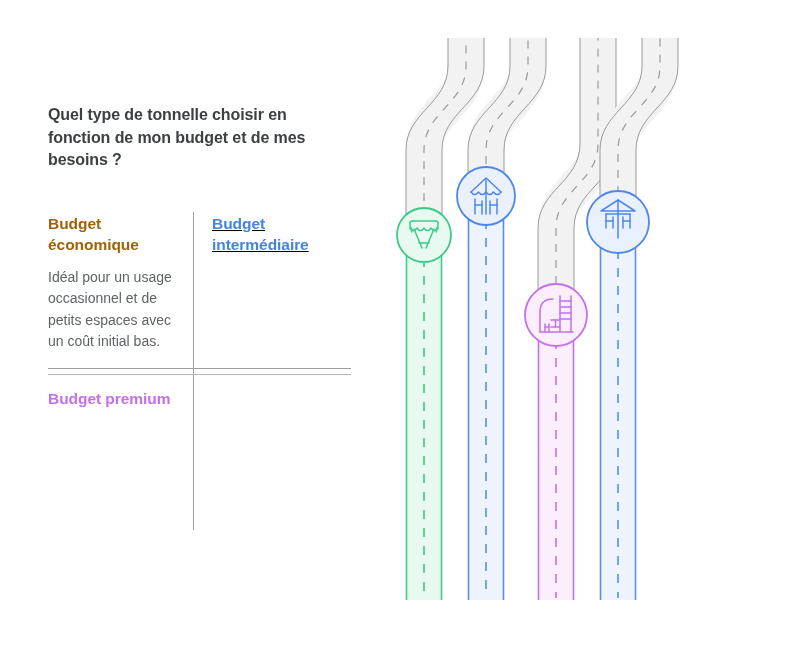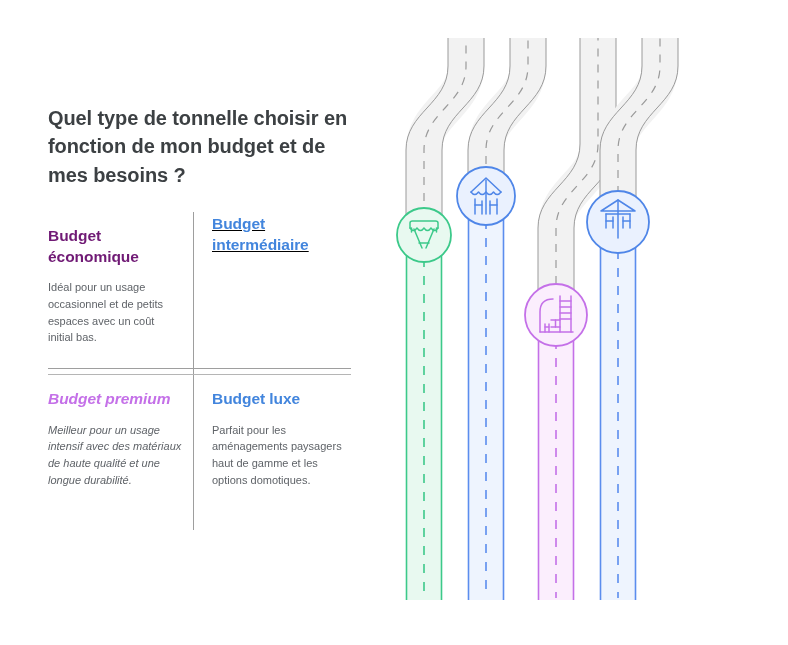--- a/index.html
+++ b/index.html
@@ -10,52 +10,52 @@
     overflow:hidden;
     position:relative;
   }
   #stage{position:relative;width:788px;height:645px;}
 
   
   #text-panel{position:absolute;left:0;top:0;width:380px;height:645px;}
 
   #page-title{
     position:absolute;left:48px;top:104px;width:300px;
-    font-size:20px;font-weight:700;line-height:1.42;
+    font-size:16px;font-weight:700;line-height:1.42;
     color:#3c4043;letter-spacing:-0.1px;
   }
 
   
   .rule-v{
     position:absolute;left:193px;top:212px;width:1px;height:318px;
     background:#9e9e9e;
   }
   .rule-h{
     position:absolute;left:48px;width:303px;height:1px;background:#9e9e9e;
   }
   .rule-h.top{top:368px;}
   .rule-h.bottom{top:374px;background:#b5b5b5;}
 
   .card{position:absolute;width:134px;}
   .card.c1{left:48px;top:214px;}
   .card.c2{left:212px;top:214px;width:140px;text-decoration:underline;}
-  .card.c3{left:48px;top:389px;font-style:italic;}
+  .card.c3{left:48px;top:389px;}
   .card.c4{left:212px;top:389px;width:140px;}
 
   .card-title{
     font-size:15.5px;font-weight:700;line-height:1.33;
     margin:0 0 12px 0;letter-spacing:-0.05px;
   }
-  .card.c1 .card-title{color:#701a75;margin-top:12px;}
+  .card.c1 .card-title{color:#a16207;}
   .card.c2 .card-title{color:#4285dd;}
   .card.c3 .card-title{color:#c470e8;}
   .card.c4 .card-title{color:#4285dd;}
 
   .card-body{
-    font-size:11px;line-height:1.52;color:#5f6368;margin:0;
+    font-size:14px;line-height:1.52;color:#5f6368;margin:0;
   }
 
   
   #illustration{position:absolute;left:370px;top:0;width:418px;height:645px;}
   #illustration svg{display:block;}
 </style>
 </head>
 <body>
 
 <div id="stage">
@@ -72,27 +72,22 @@
       <p class="card-title">Budget économique</p>
       <p class="card-body">Idéal pour un usage occasionnel et de petits espaces avec un coût initial bas.</p>
     </div>
 
     <div class="card c2">
       <p class="card-title">Budget intermédiaire</p>
     </div>
 
     <div class="card c3">
       <p class="card-title">Budget premium</p>
-      <p class="card-body">Meilleur pour un usage intensif avec des matériaux de haute qualité et une longue durabilité.</p>
     </div>
 
-    <div class="card c4">
-      <p class="card-title">Budget luxe</p>
-      <p class="card-body">Parfait pour les aménagements paysagers haut de gamme et les options domotiques.</p>
-    </div>
   </div>
 
   <div id="illustration">
     <svg width="418" height="645" viewBox="0 0 418 645" xmlns="http://www.w3.org/2000/svg">
 
       <g>
 
         <g>
           <path d="M 54 233 L 54 150 C 54 112 96 104 96 66 L 96 38" fill="none" stroke="#f2f2f2" stroke-width="36"></path>
           <path d="M 54 233 L 54 150 C 54 112 96 104 96 66 L 96 38" fill="none" stroke="#9a9a9a" stroke-width="36" stroke-opacity="0"></path>

